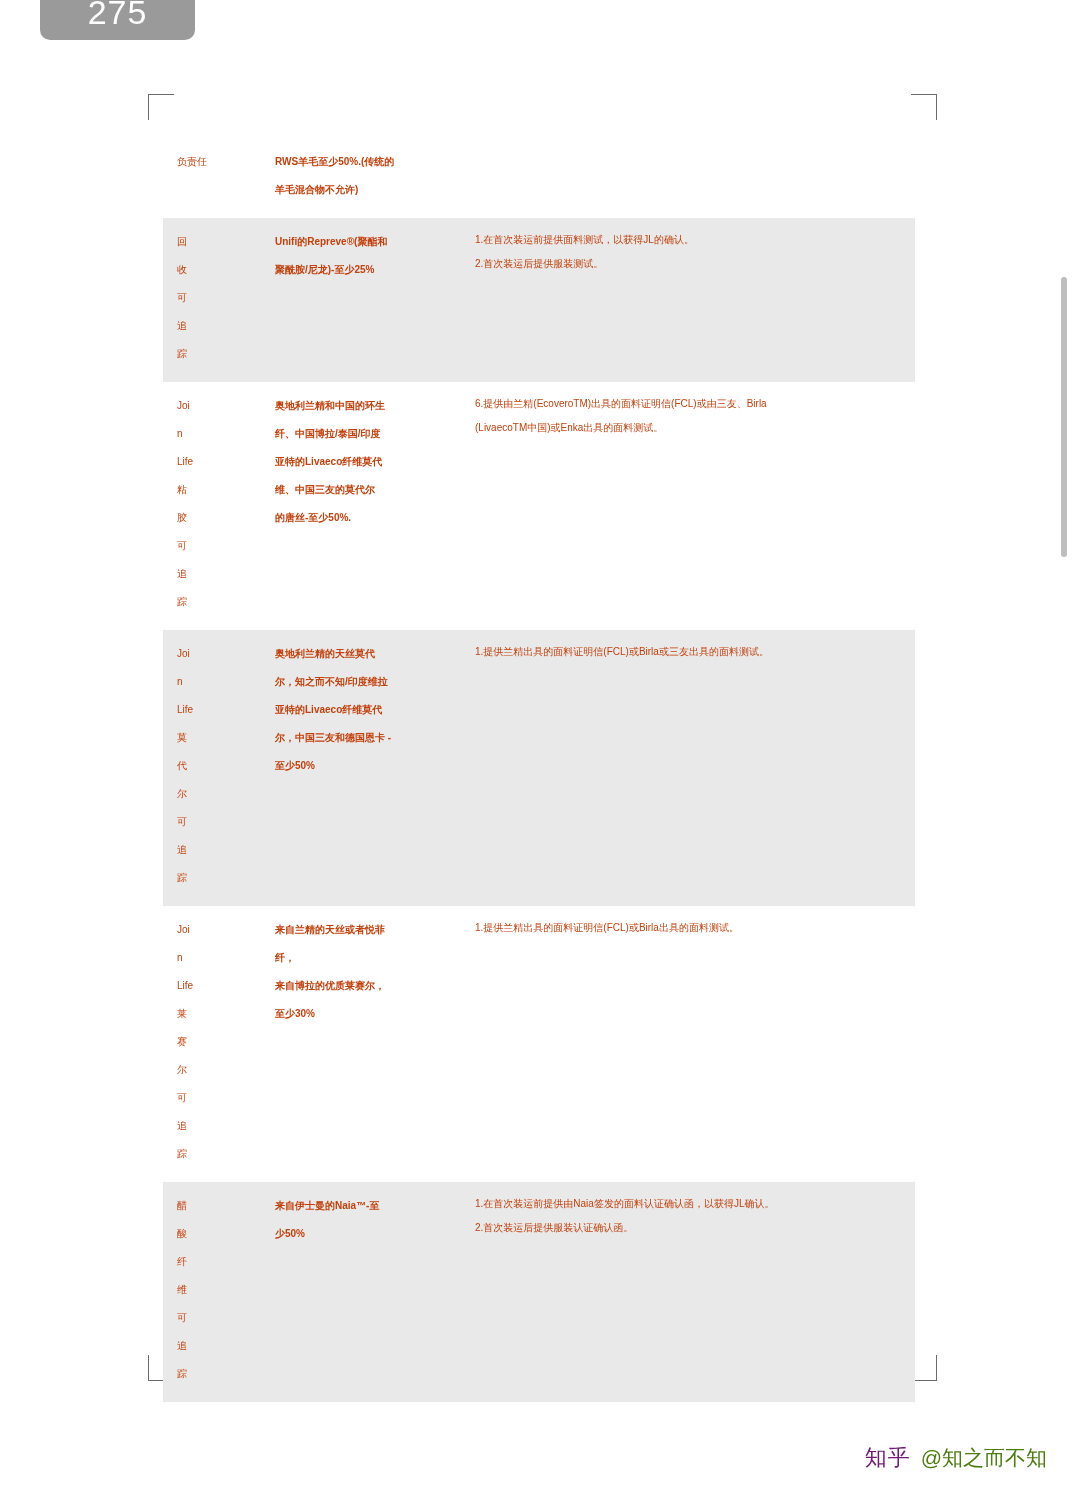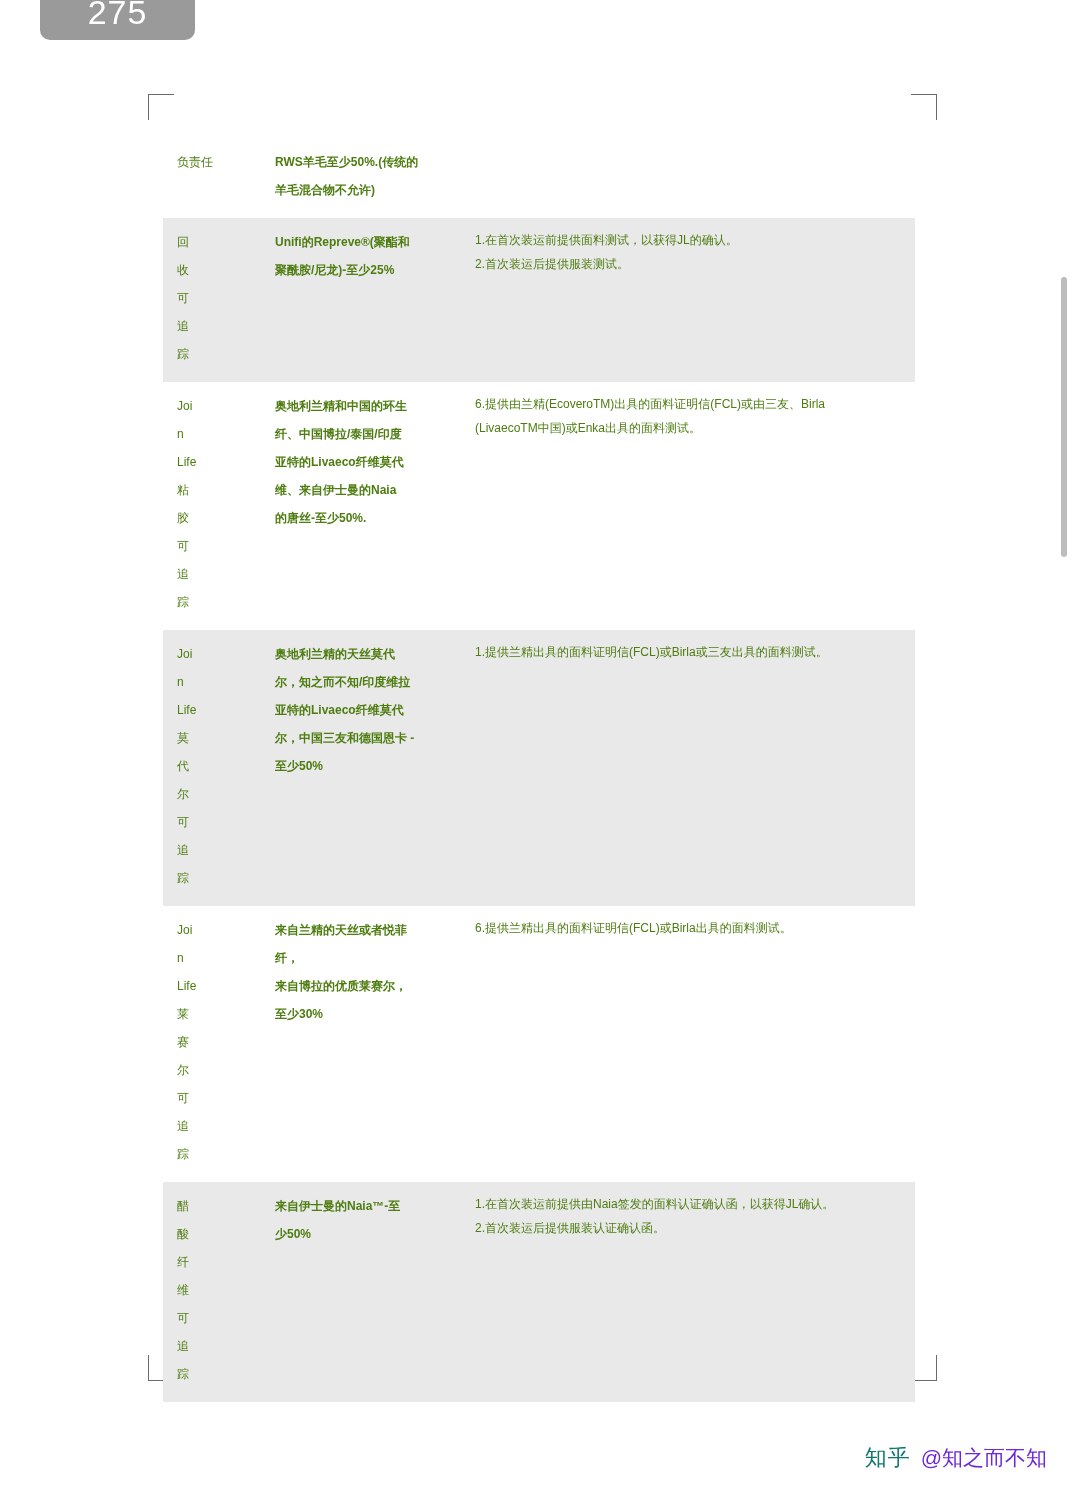--- a/index.html
+++ b/index.html
@@ -46,22 +46,22 @@
     left: 163px; top: 138px;
     width: 752px;
     border-collapse: collapse;
     table-layout: fixed;
   }
   #doc-table tr.shaded { background: #e9e9e9; }
   #doc-table tr.plain  { background: #ffffff; }
   #doc-table td {
     vertical-align: top;
     padding: 10px 10px 14px 12px;
-    font-size: 12px;
-    color: #4d7c0f;
+    font-size: 10px;
+    color: #c2410c;
     line-height: 28px;
     border: none;
   }
   #doc-table td.c1 { width: 100px; padding-left: 14px; }
   #doc-table td.c2 { width: 200px; }
   #doc-table td.c3 { width: 452px; }
   .c1 .cellline { line-height: 28px; }
   .c2 .cellline { line-height: 28px; font-weight: bold; }
   .c3 .cellline { line-height: 24px; }
 
@@ -86,23 +86,23 @@
     right: 28px; bottom: 28px;
     display: flex;
     align-items: center;
     gap: 10px;
     color: #8d8d8d;
     font-size: 21px;
   }
   #watermark .zh-logo {
     font-size: 22px;
     letter-spacing: 1px;
-    color: #0f766e;
-  }
-  #watermark .zh-name { font-size: 21px; color: #6d28d9; }
+    color: #701a75;
+  }
+  #watermark .zh-name { font-size: 21px; color: #4d7c0f; }
 </style>
 </head>
 <body>
 
 <div id="page">
 
   <div id="page-badge">275</div>
 
   <div class="crop tl"></div>
   <div class="crop tr"></div>
@@ -146,21 +146,21 @@
             <div class="cellline">粘</div>
             <div class="cellline">胶</div>
             <div class="cellline">可</div>
             <div class="cellline">追</div>
             <div class="cellline">踪</div>
           </td>
           <td class="c2">
             <div class="cellline">奥地利兰精和中国的环生</div>
             <div class="cellline">纤、中国博拉/泰国/印度</div>
             <div class="cellline">亚特的Livaeco纤维莫代</div>
-            <div class="cellline">维、来自伊士曼的Naia</div>
+            <div class="cellline">维、中国三友的莫代尔</div>
             <div class="cellline">的唐丝-至少50%.</div>
           </td>
           <td class="c3">
             <div class="cellline">6.提供由兰精(EcoveroTM)出具的面料证明信(FCL)或由三友、Birla</div>
             <div class="cellline">(LivaecoTM中国)或Enka出具的面料测试。</div>
           </td>
         </tr>
         <tr class="shaded">
           <td class="c1">
             <div class="cellline">Joi</div>
@@ -196,21 +196,21 @@
             <div class="cellline">追</div>
             <div class="cellline">踪</div>
           </td>
           <td class="c2">
             <div class="cellline">来自兰精的天丝或者悦菲</div>
             <div class="cellline">纤，</div>
             <div class="cellline">来自博拉的优质莱赛尔，</div>
             <div class="cellline">至少30%</div>
           </td>
           <td class="c3">
-            <div class="cellline">6.提供兰精出具的面料证明信(FCL)或Birla出具的面料测试。</div>
+            <div class="cellline">1.提供兰精出具的面料证明信(FCL)或Birla出具的面料测试。</div>
           </td>
         </tr>
         <tr class="shaded">
           <td class="c1">
             <div class="cellline">醋</div>
             <div class="cellline">酸</div>
             <div class="cellline">纤</div>
             <div class="cellline">维</div>
             <div class="cellline">可</div>
             <div class="cellline">追</div>

